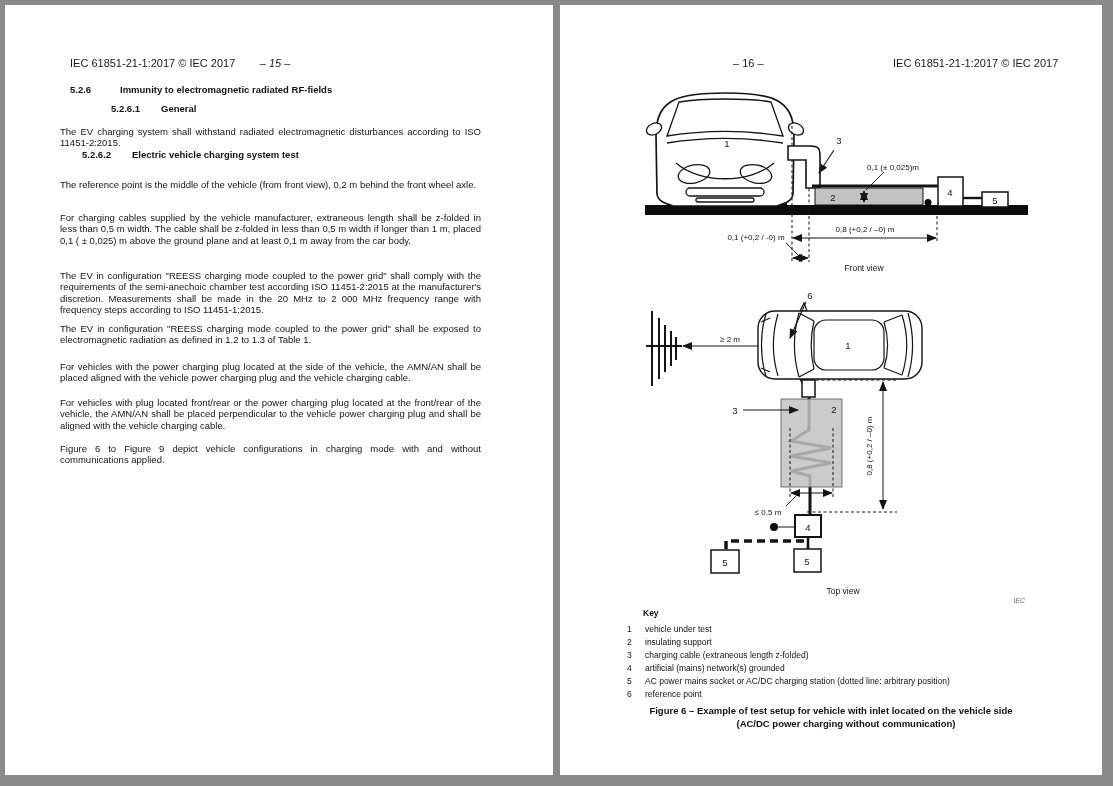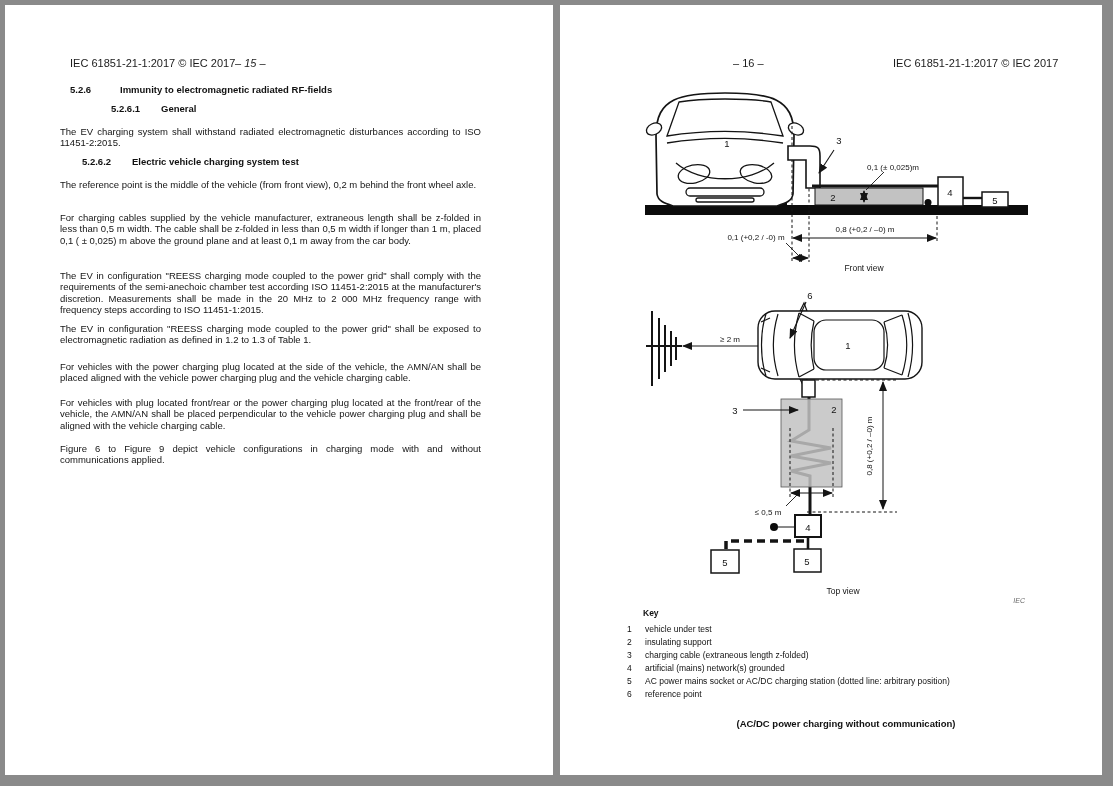--- a/index.html
+++ b/index.html
@@ -41,34 +41,34 @@
   .viewtxt { font-size:8.5px; }
   .iectxt { font-size:7px; font-style:italic; fill:#666; }
 </style>
 </head>
 <body>
 
 <div class="screen">
 
   <div class="page page-left">
     <div class="hdr" style="left:65px; top:52px;">IEC 61851-21-1:2017 © IEC 2017</div>
-    <div class="hdr" style="left:230px; top:52px; width:80px; text-align:left;font-style:italic;">– 15 –</div>
+    <div class="hdr" style="left:230px; top:52px; width:80px; text-align:center;font-style:italic;">– 15 –</div>
 
     <div class="heading" style="top:79px;">
       <span class="num">5.2.6</span>
       <span>Immunity to electromagnetic radiated RF-fields</span>
     </div>
     <div class="heading" style="top:98px;margin-left:41px;">
       <span class="num">5.2.6.1</span>
       <span>General</span>
     </div>
 
     <div class="para" style="top:121px;">The EV charging system shall withstand radiated electromagnetic disturbances according to ISO 11451-2:2015.</div>
 
-    <div class="heading" style="top:151px;padding-left:12px;">
+    <div class="heading" style="top:144px;padding-left:12px;">
       <span class="num">5.2.6.2</span>
       <span>Electric vehicle charging system test</span>
     </div>
 
     <div class="para" style="top:174px;">The reference point is the middle of the vehicle (from front view), 0,2 m behind the front wheel axle.</div>
     <div class="para" style="top:207px;">For charging cables supplied by the vehicle manufacturer, extraneous length shall be z-folded in less than 0,5 m width. The cable shall be z-folded in less than 0,5 m width if longer than 1 m, placed 0,1 ( ± 0,025) m above the ground plane and at least 0,1 m away from the car body.</div>
     <div class="para" style="top:265px;">The EV in configuration "REESS charging mode coupled to the power grid" shall comply with the requirements of the semi-anechoic chamber test according ISO 11451-2:2015 at the manufacturer's discretion. Measurements shall be made in the 20 MHz to 2 000 MHz frequency range with frequency steps according to ISO 11451-1:2015.</div>
     <div class="para" style="top:318px;">The EV in configuration "REESS charging mode coupled to the power grid" shall be exposed to electromagnetic radiation as defined in 1.2 to 1.3 of Table 1.</div>
     <div class="para" style="top:356px;">For vehicles with the power charging plug located at the side of the vehicle, the AMN/AN shall be placed aligned with the vehicle power charging plug and the vehicle charging cable.</div>
     <div class="para" style="top:392px;">For vehicles with plug located front/rear or the power charging plug located at the front/rear of the vehicle, the AMN/AN shall be placed perpendicular to the vehicle power charging plug and shall be aligned with the vehicle charging cable.</div>
@@ -238,16 +238,17 @@
       <div class="krow">
         <span class="knum">5</span>
         <span>AC power mains socket or AC/DC charging station (dotted line: arbitrary position)</span>
       </div>
       <div class="krow">
         <span class="knum">6</span>
         <span>reference point</span>
       </div>
     </div>
 
+    <div class="figcap" style="top:700px;">Figure 6 – Example of test setup for vehicle with inlet located on the vehicle side</div>
     <div class="figcap" style="top:713px;padding-left:15px;">(AC/DC power charging without communication)</div>
   </div>
 
 </div>
 
 </body></html>

